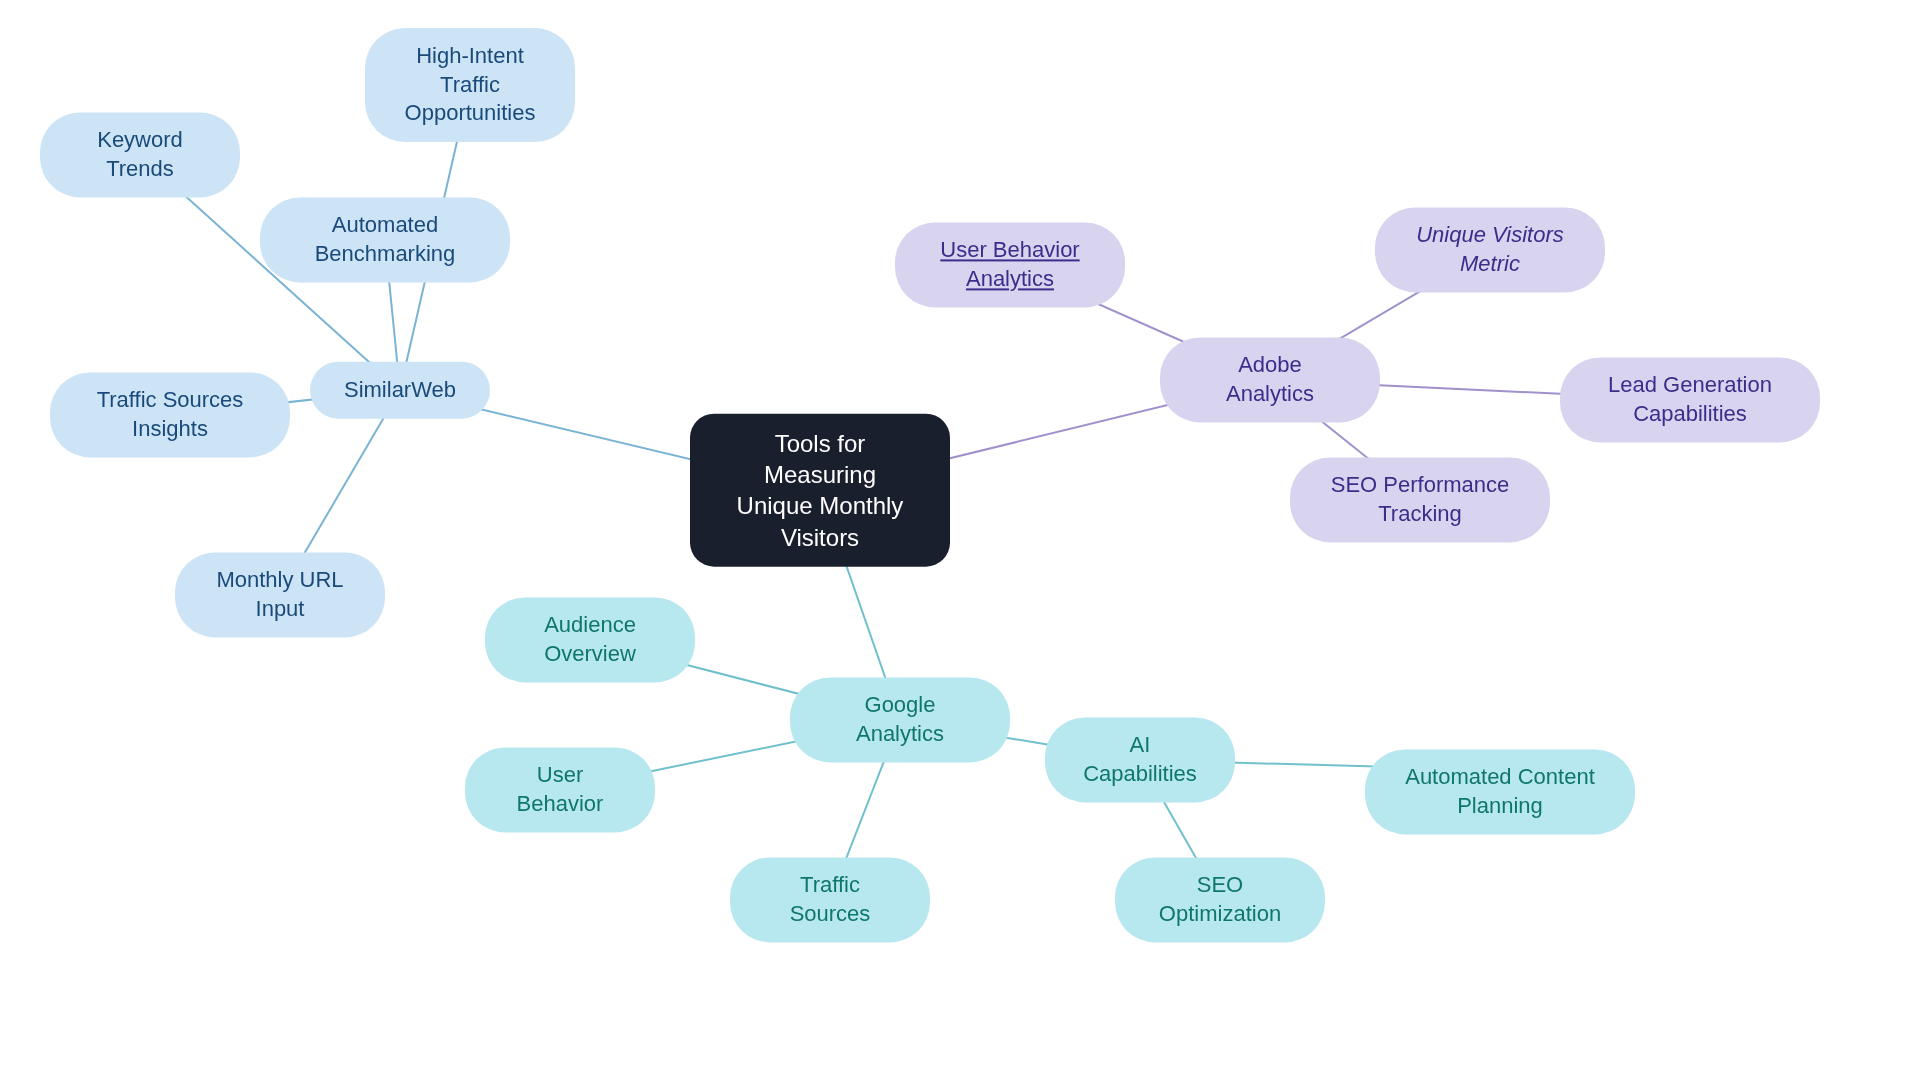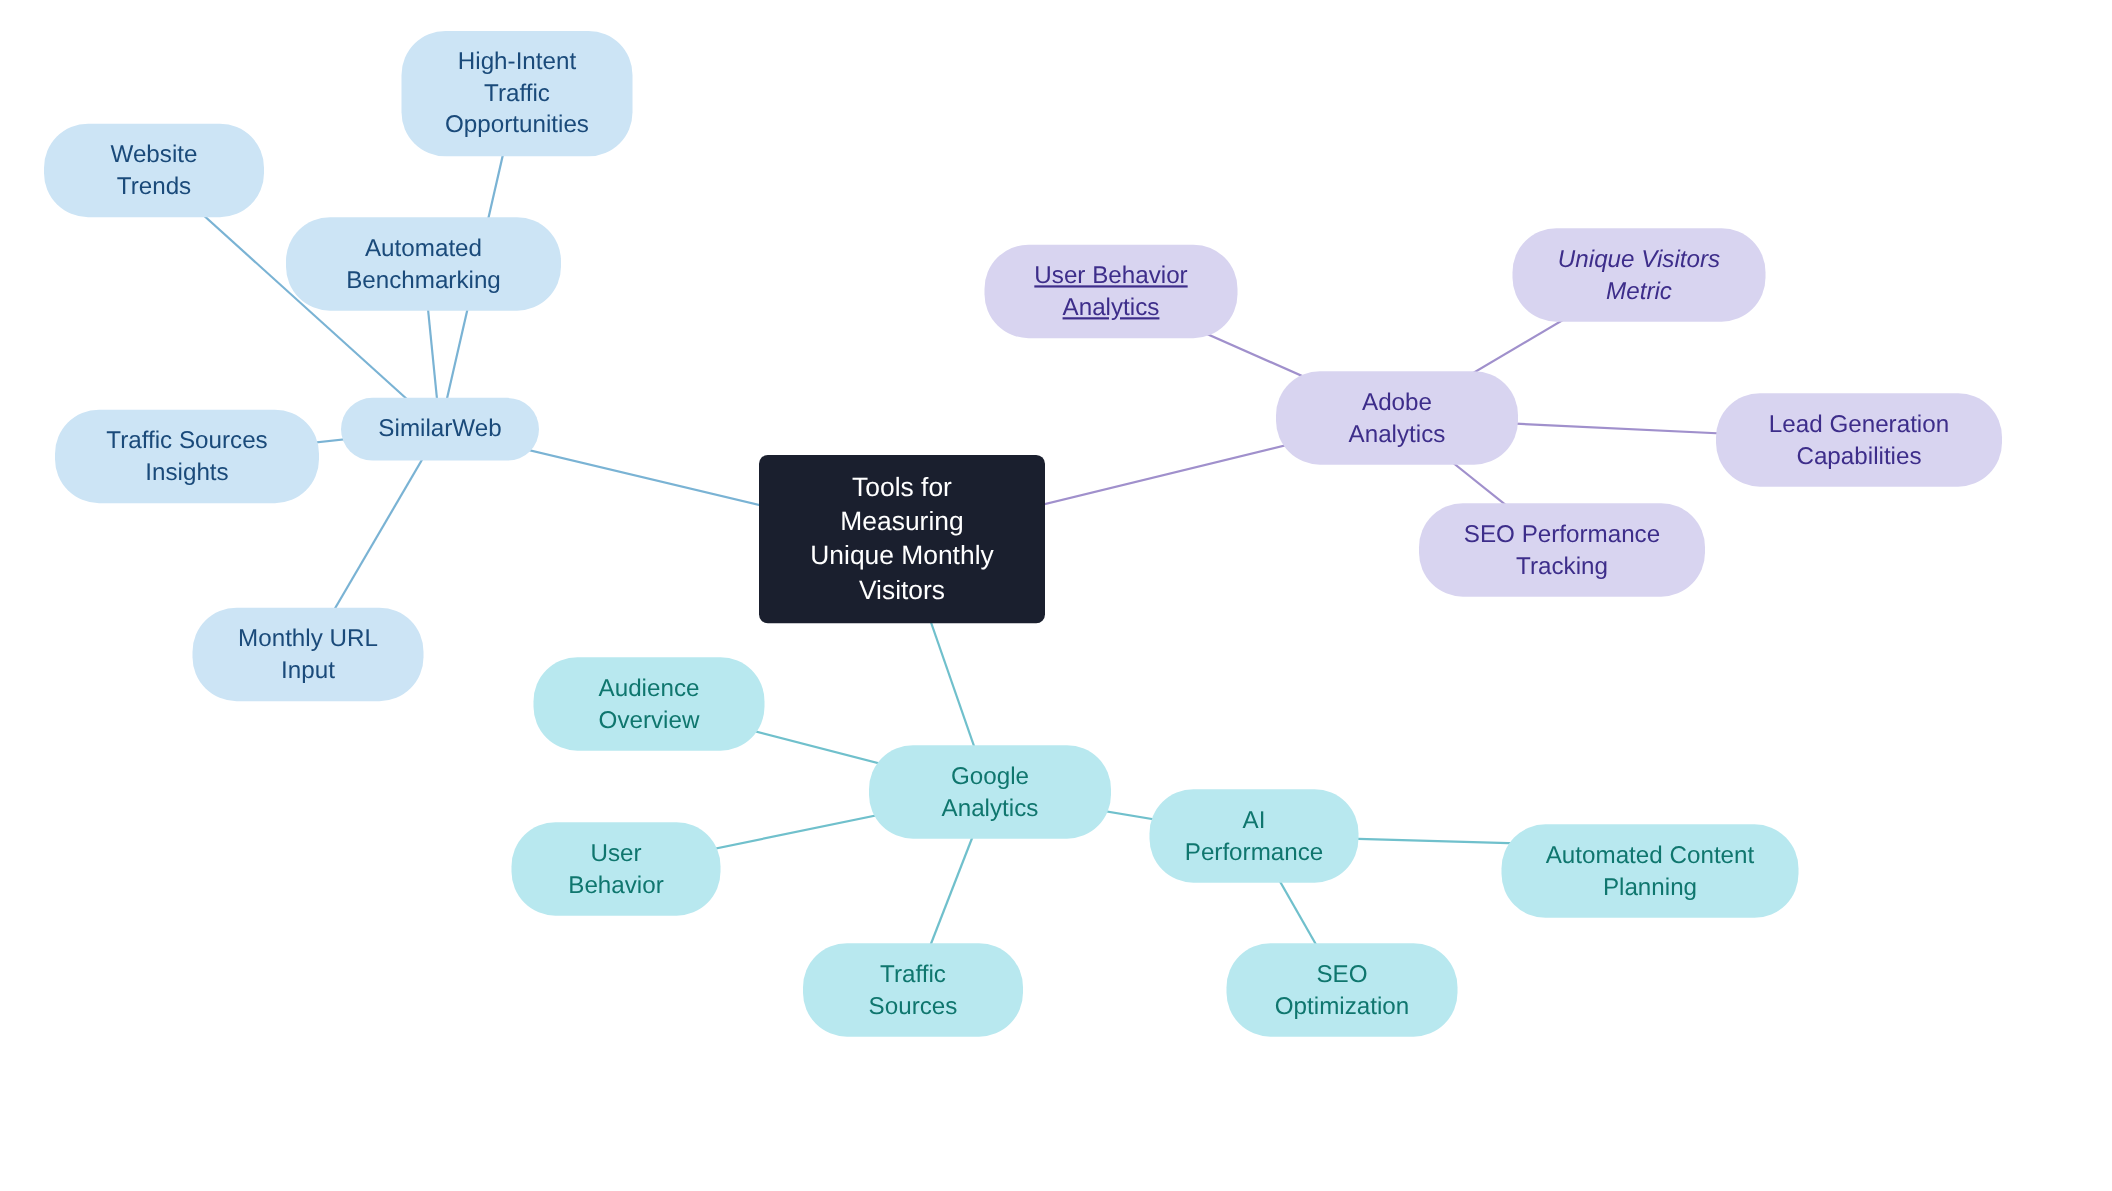--- a/index.html
+++ b/index.html
@@ -35,21 +35,21 @@
       line-height: 1.3;
       padding: 14px 33px;
       transform: translate(-50%, -50%);
       white-space: normal;
     }
     .node-center {
       background: #1a1f2e;
       color: #ffffff;
       font-size: 24px;
       font-weight: 500;
-      border-radius: 8px;
+      border-radius: 24px;
       width: 260px;
       min-height: 90px;
     }
     .node-blue {
       background: #cce4f5;
       color: #1a4a7a;
       border: none;
     }
     .node-purple {
       background: #d8d4f0;
@@ -83,30 +83,30 @@
       <line x1="900" y1="720" x2="560" y2="790" stroke="#70c0cc" stroke-width="2"></line>
       <line x1="900" y1="720" x2="830" y2="900" stroke="#70c0cc" stroke-width="2"></line>
       <line x1="900" y1="720" x2="1140" y2="760" stroke="#70c0cc" stroke-width="2"></line>
       <line x1="1140" y1="760" x2="1500" y2="770" stroke="#70c0cc" stroke-width="2"></line>
       <line x1="1140" y1="760" x2="1220" y2="900" stroke="#70c0cc" stroke-width="2"></line>
     </svg>
   <div id="nodes-container">
       <div class="node node-center" style="left: 820px; top: 490px; width: 260px;">Tools for Measuring Unique Monthly Visitors</div>
       <div class="node node-blue" style="left: 400px; top: 390px; width: 180px;">SimilarWeb</div>
       <div class="node node-blue" style="left: 470px; top: 85px; width: 210px;">High-Intent Traffic Opportunities</div>
-      <div class="node node-blue" style="left: 140px; top: 155px; width: 200px;">Website Trends</div>
+      <div class="node node-blue" style="left: 140px; top: 155px; width: 200px;">Keyword Trends</div>
       <div class="node node-blue" style="left: 385px; top: 240px; width: 250px;">Automated Benchmarking</div>
       <div class="node node-blue" style="left: 170px; top: 415px; width: 240px;">Traffic Sources Insights</div>
       <div class="node node-blue" style="left: 280px; top: 595px; width: 210px;">Monthly URL Input</div>
       <div class="node node-purple" style="left: 1270px; top: 380px; width: 220px;">Adobe Analytics</div>
       <div class="node node-purple" style="left: 1010px; top: 265px; width: 230px; text-decoration: underline;">User Behavior Analytics</div>
       <div class="node node-purple" style="left: 1490px; top: 250px; width: 230px; font-style: italic;">Unique Visitors Metric</div>
       <div class="node node-purple" style="left: 1690px; top: 400px; width: 260px;">Lead Generation Capabilities</div>
       <div class="node node-purple" style="left: 1420px; top: 500px; width: 260px;">SEO Performance Tracking</div>
       <div class="node node-teal" style="left: 900px; top: 720px; width: 220px;">Google Analytics</div>
       <div class="node node-teal" style="left: 590px; top: 640px; width: 210px;">Audience Overview</div>
       <div class="node node-teal" style="left: 560px; top: 790px; width: 190px;">User Behavior</div>
       <div class="node node-teal" style="left: 830px; top: 900px; width: 200px;">Traffic Sources</div>
-      <div class="node node-teal" style="left: 1140px; top: 760px; width: 190px;">AI Performance</div>
+      <div class="node node-teal" style="left: 1140px; top: 760px; width: 190px;">AI Capabilities</div>
       <div class="node node-teal" style="left: 1500px; top: 792px; width: 270px;">Automated Content Planning</div>
       <div class="node node-teal" style="left: 1220px; top: 900px; width: 210px;">SEO Optimization</div>
     </div>
 </div>
 
 </body></html>

